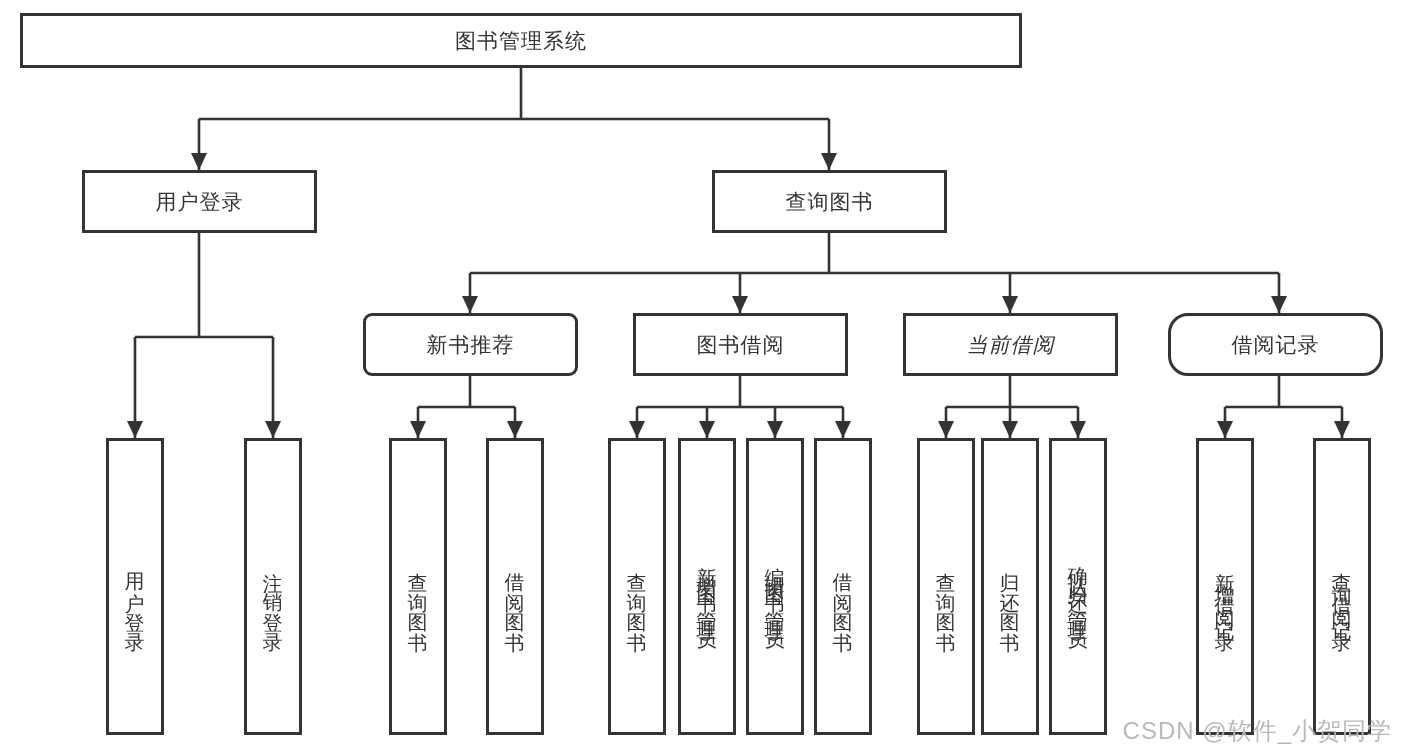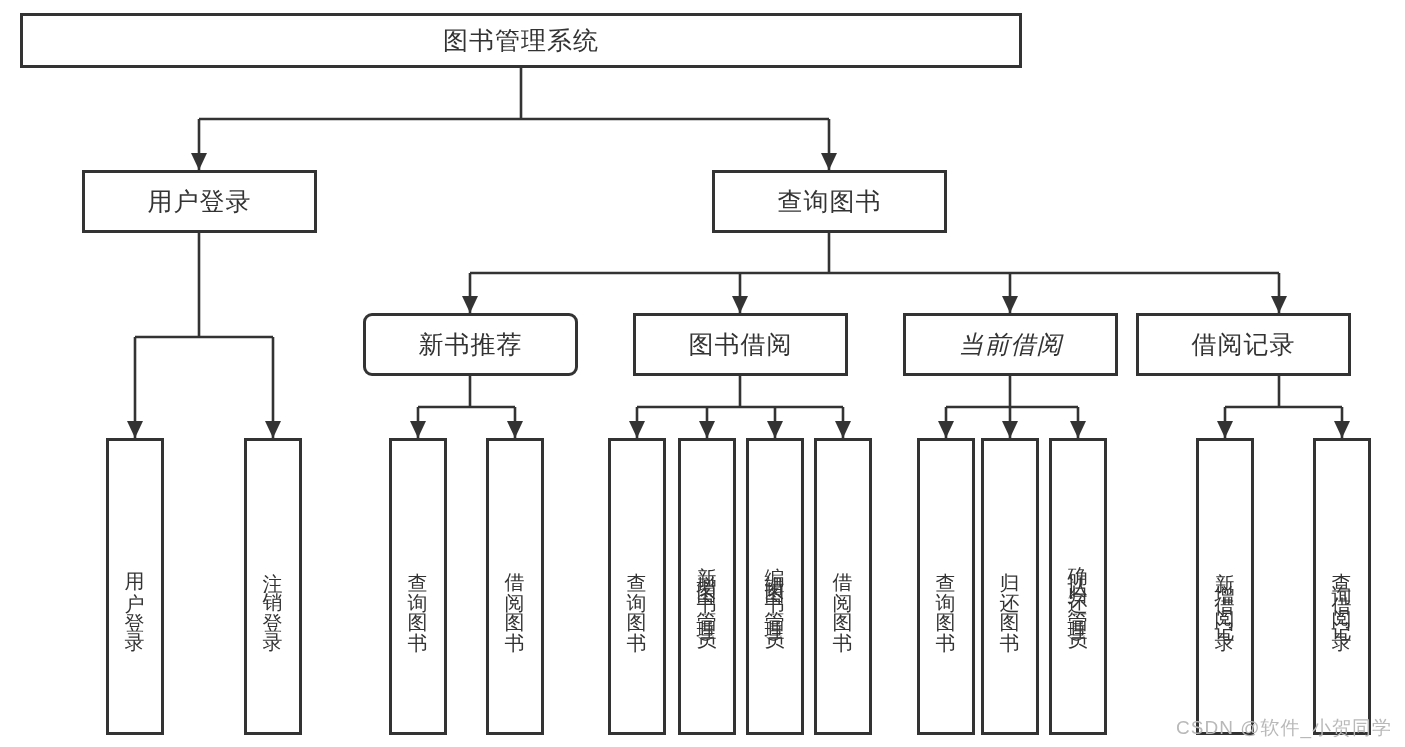--- a/index.html
+++ b/index.html
@@ -22,39 +22,39 @@
   .edge{fill:none;stroke:var(--line);stroke-width:2.6px;}
   .arrowhead{fill:var(--line);stroke:none;}
   .node{
     position:absolute;
     box-sizing:border-box;
     background:var(--box_fill);
     border:3px solid var(--line);
     display:flex;align-items:center;justify-content:center;
     text-align:center;
   }
-  .hnode{font-size:25px;letter-spacing:1px;align-items:center;}
+  .hnode{font-size:21px;letter-spacing:1px;align-items:center;}
   .root{left:20px;top:13px;width:1002px;height:55px;}
   .lvl2{height:63px;width:235px;top:170px;}
   .lvl3{height:63px;width:215px;top:313px;}
   .leaf{top:438px;width:58px;height:297px;}
   .vtext{
     writing-mode:vertical-rl;
     text-orientation:mixed;
     font-size:20px;
     line-height:1;
     white-space:nowrap;
   }
   .v4{letter-spacing:20px;margin-bottom:-20px;}
   .v6{letter-spacing:12px;margin-bottom:-12px;}
   .v9{letter-spacing:9px;margin-bottom:-9px;font-size:20px;}
   .watermark{
     position:absolute;
     right:13px;top:715px;
-    font-size:19px;
+    font-size:24px;
     color:var(--watermark);
     letter-spacing:1px;
     white-space:nowrap;
   }
 </style>
 </head>
 <body>
 
 <div class="stage">
 
@@ -108,21 +108,21 @@
 
   <div class="node hnode lvl3" style="left:363px;border-radius:9px;">
     <span>新书推荐</span>
   </div>
   <div class="node hnode lvl3" style="left:633px;">
     <span>图书借阅</span>
   </div>
   <div class="node hnode lvl3" style="left:903px;font-style:italic;">
     <span>当前借阅</span>
   </div>
-  <div class="node hnode lvl3" style="left:1136px;">
+  <div class="node hnode lvl3" style="left:1168px;border-radius:20px;">
     <span>借阅记录</span>
   </div>
 
   <div class="node leaf" style="left:106px;">
     <span class="vtext v4">用户登录</span>
   </div>
   <div class="node leaf" style="left:244px;">
     <span class="vtext v4">注销登录</span>
   </div>
 

